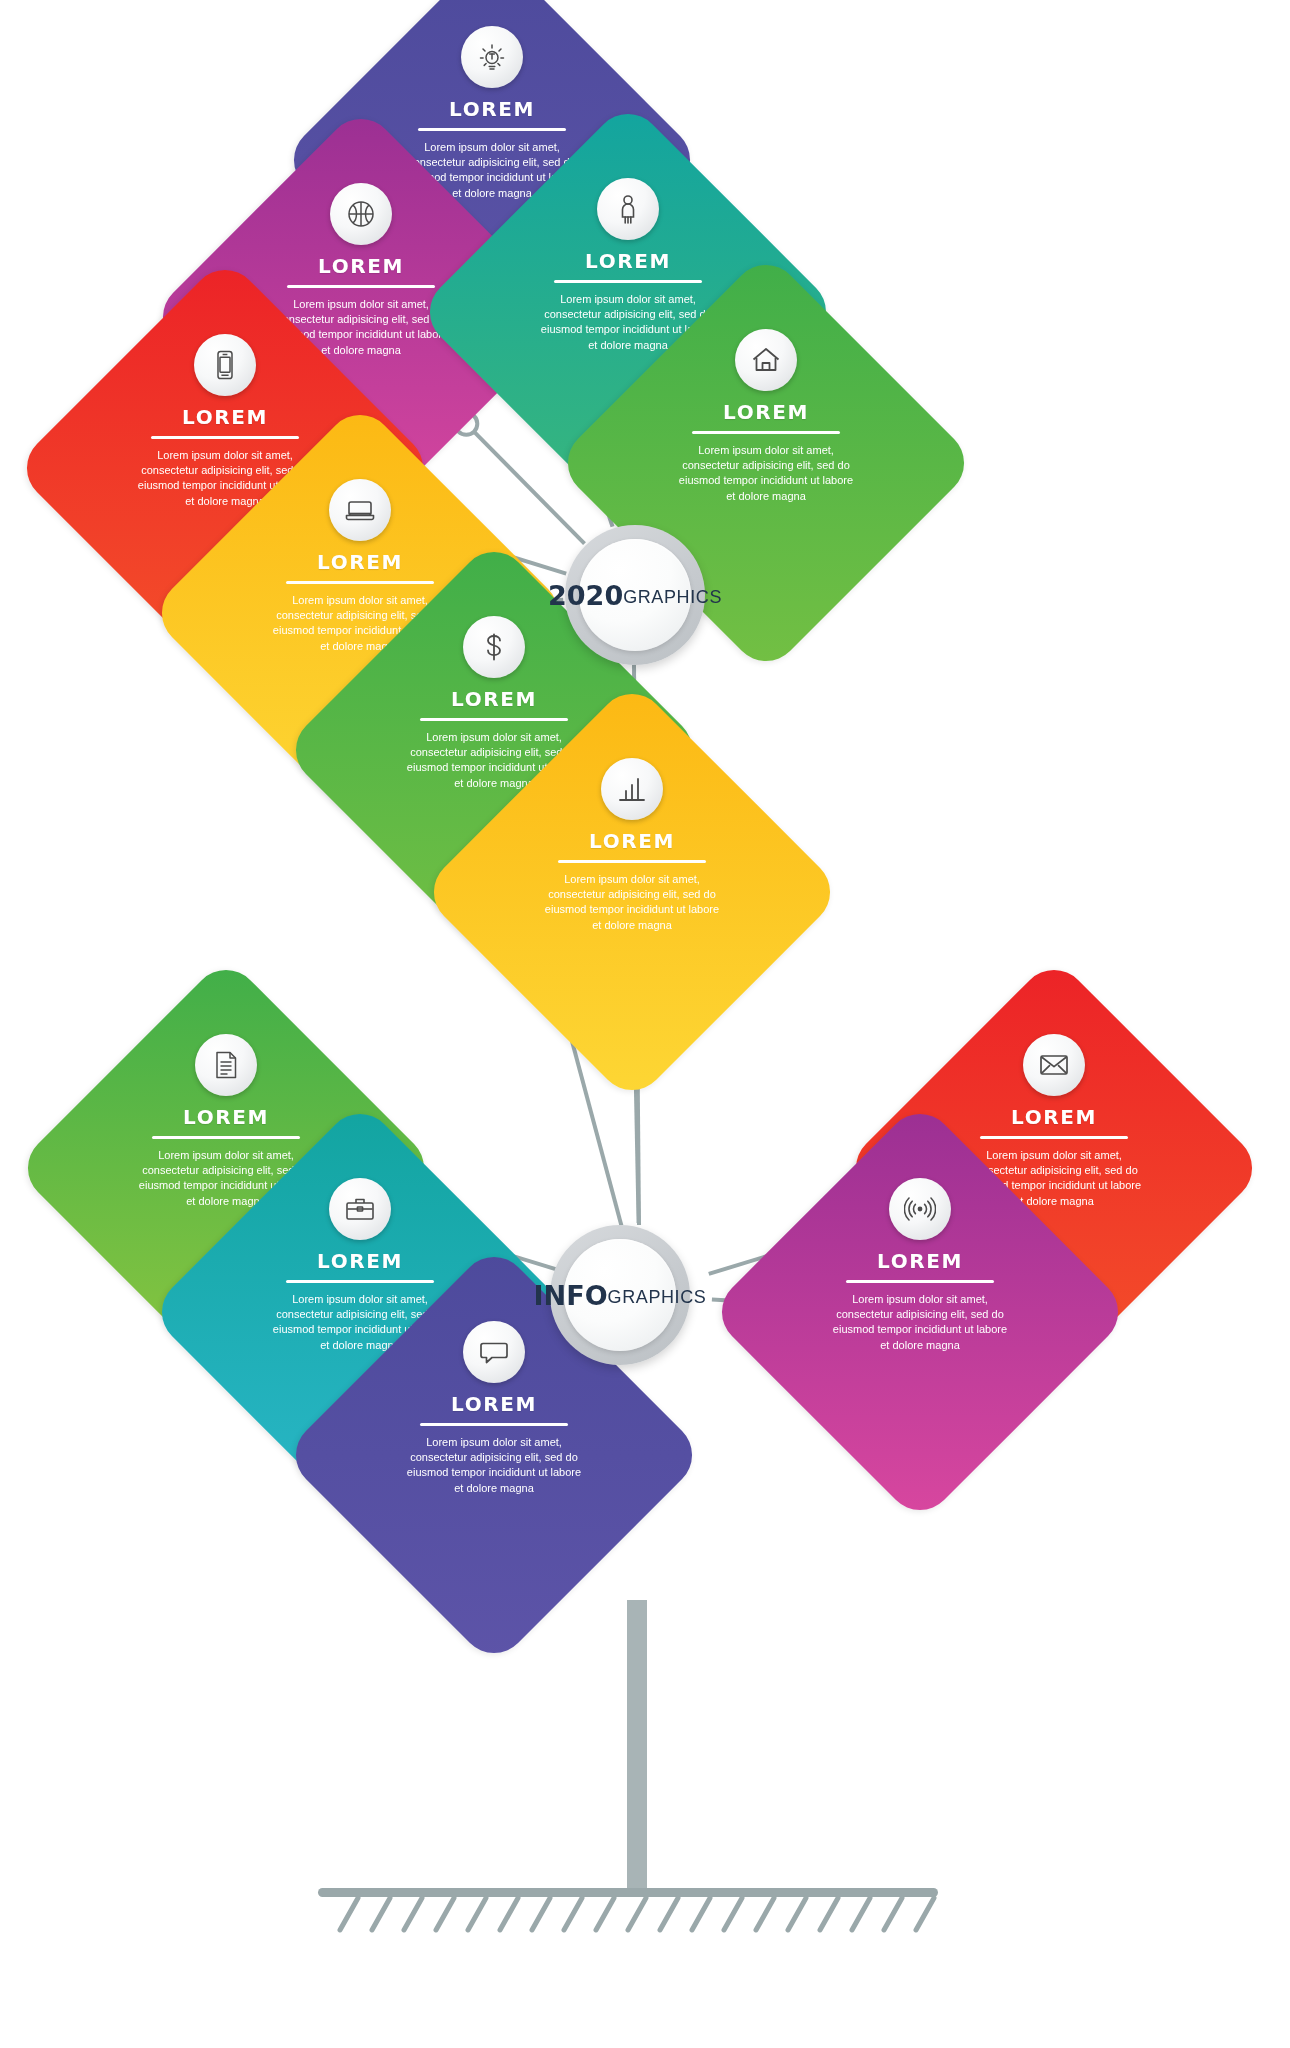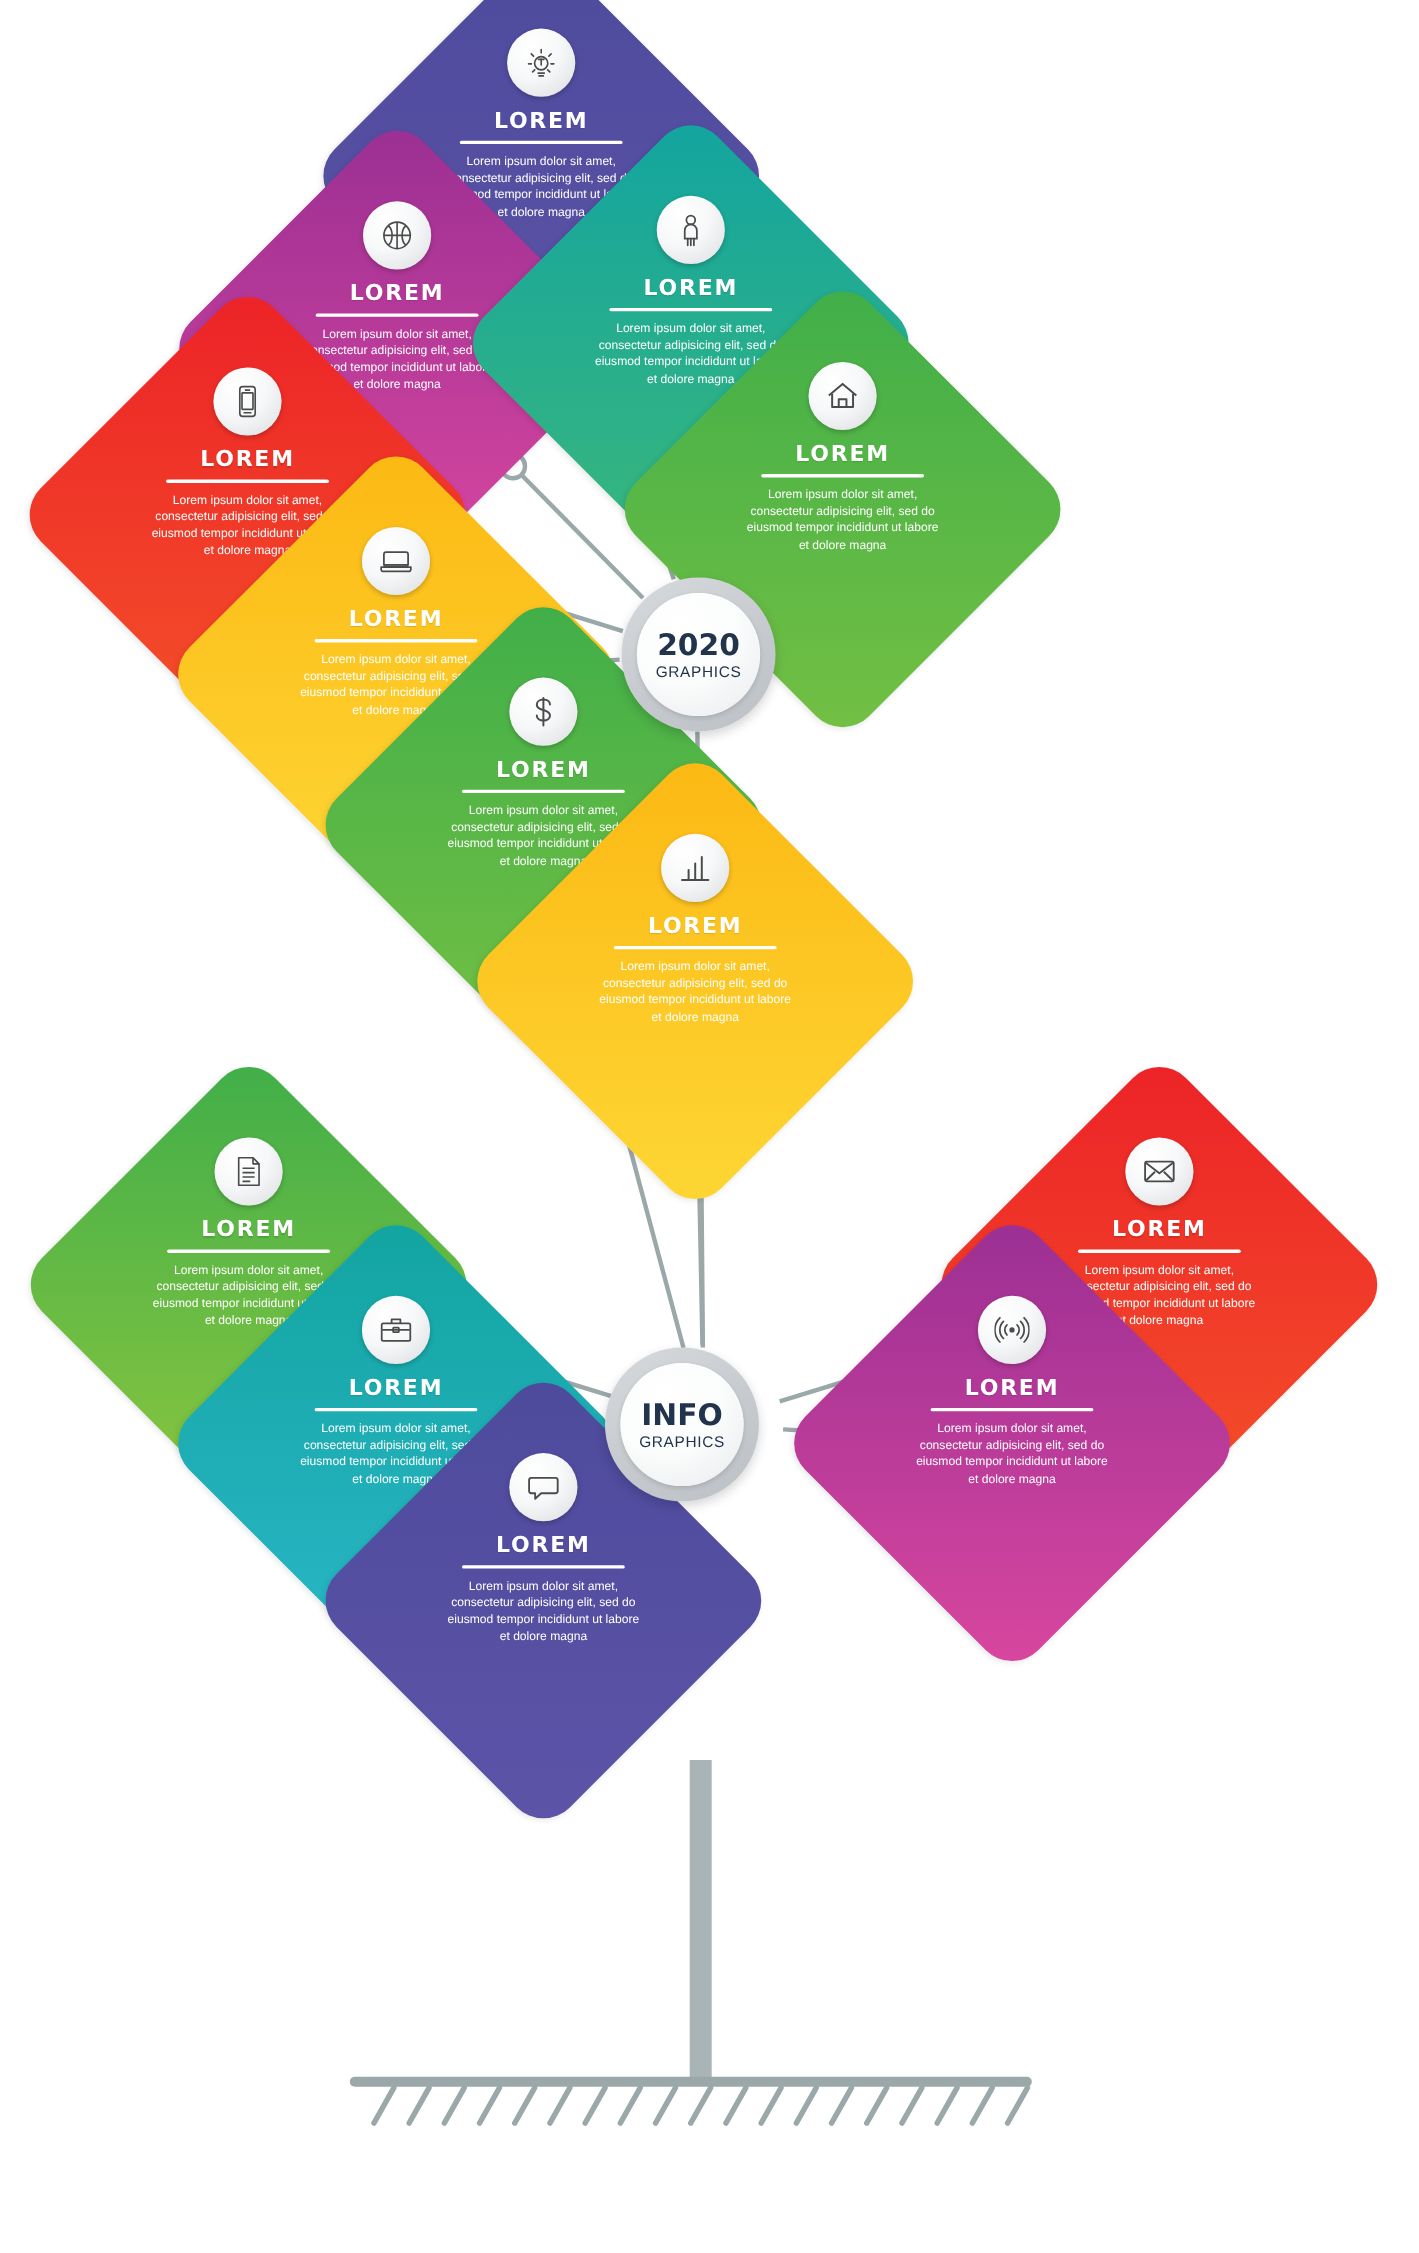--- a/index.html
+++ b/index.html
@@ -71,35 +71,35 @@
     border-radius: 50%;
     z-index: 5;
     background: linear-gradient(150deg, #d7dadd 0%, #c6cace 55%, #bcc1c5 100%);
     box-shadow: 0 4px 10px rgba(0,0,0,0.17);
     display: flex; align-items: center; justify-content: center;
   }
   .hub-face {
     width: 112px; height: 112px; border-radius: 50%;
     background: radial-gradient(circle at 36% 28%, #ffffff 0%, #fbfcfc 48%, #e7eaec 100%);
     box-shadow: inset 0 1px 2px rgba(255,255,255,0.9), 0 2px 5px rgba(0,0,0,0.13);
-    display: flex; flex-direction: column;
+    display: flex; flex-direction: row;
     align-items: center; justify-content: center;
   }
   .hub-main {
     color: #22344c;
     font-weight: 700;
     font-family: "DejaVu Sans", sans-serif;
     font-size: 27px;
     letter-spacing: 0px;
     line-height: 1;
   }
   .hub-sub {
     color: #22344c;
     font-family: "Liberation Sans", sans-serif;
-    font-size: 14px;
+    font-size: 18px;
     letter-spacing: 0.6px;
     margin-top: 3px;
     line-height: 1;
   }
 
   
   .stem {
     position: absolute;
     background: #a8b4b6;
     z-index: 2;

